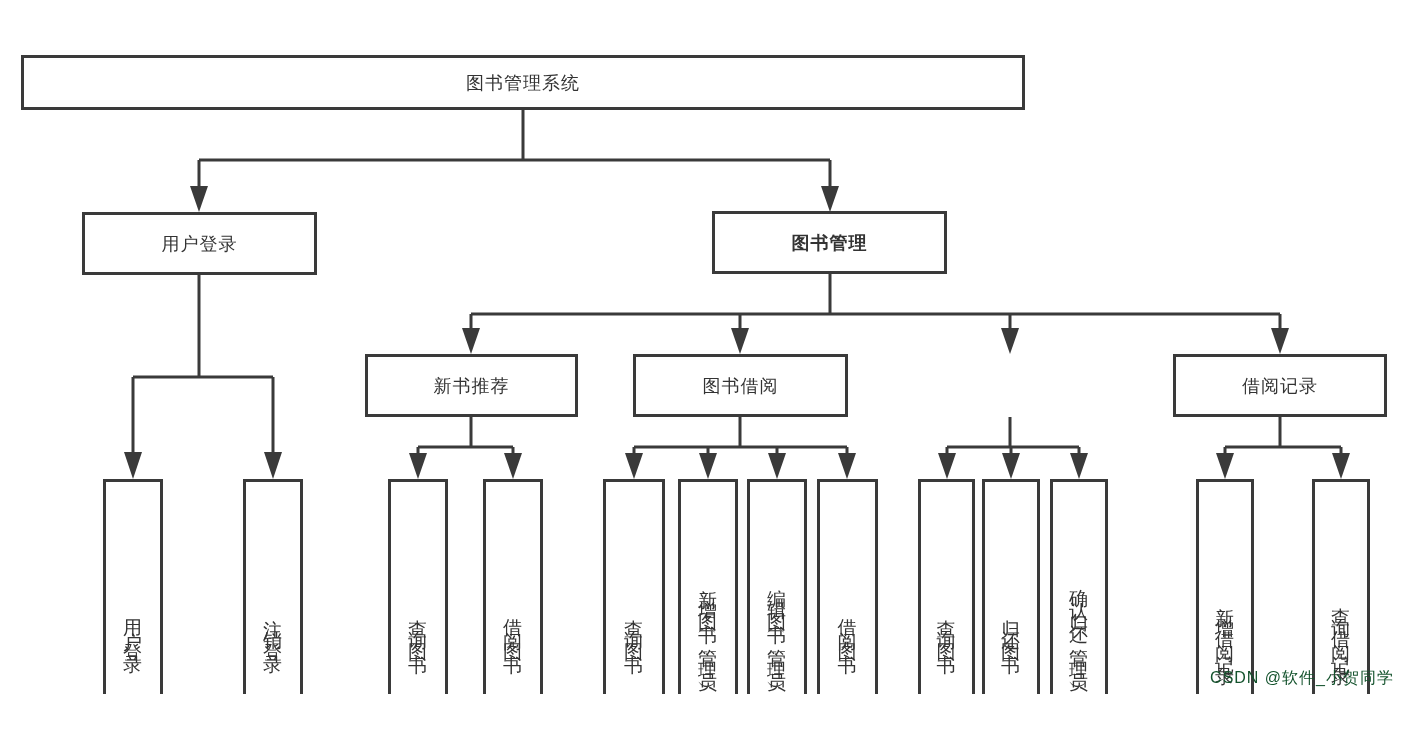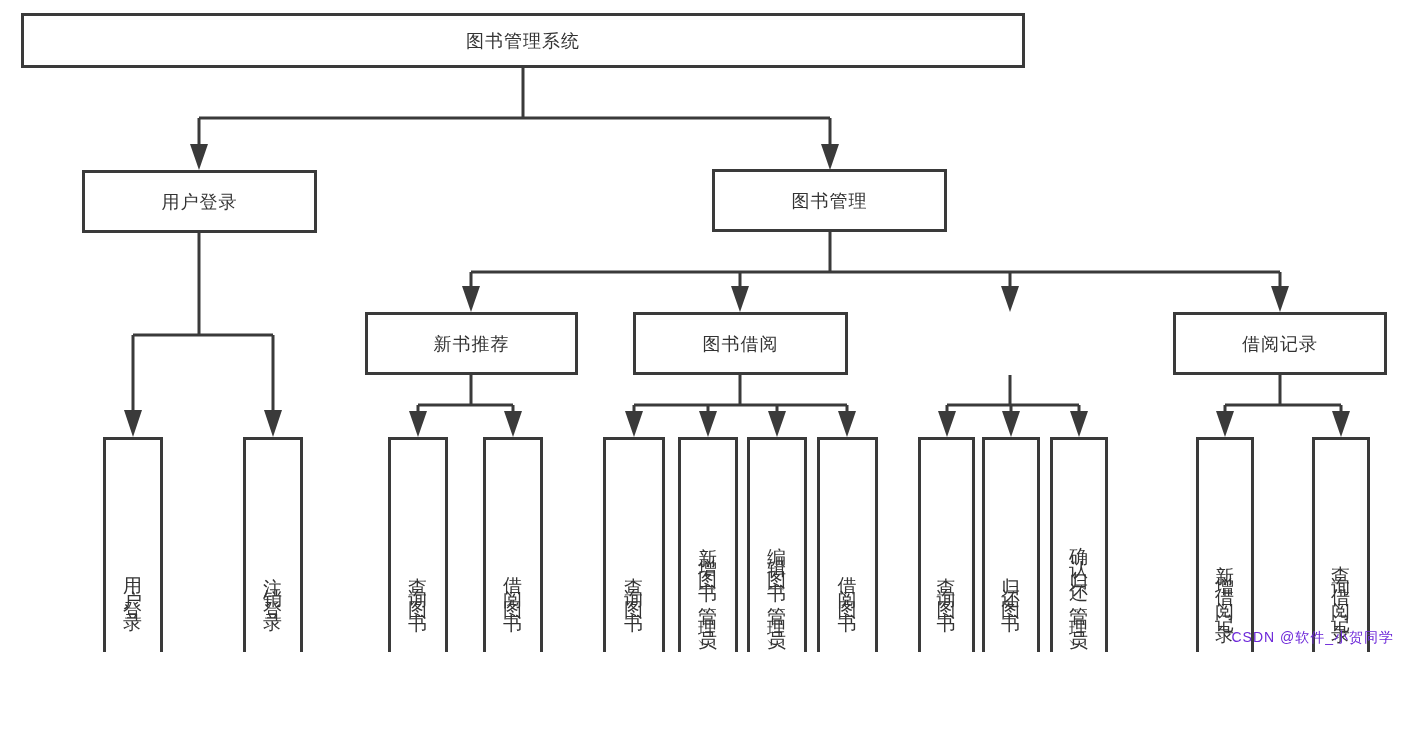--- a/index.html
+++ b/index.html
@@ -4,20 +4,21 @@
 <style>
   html, body { margin: 0; padding: 0; background: #ffffff; }
   #canvas {
     position: relative;
     width: 1405px;
     height: 652px;
     background: #ffffff;
     font-family: "Liberation Sans", "DejaVu Sans", sans-serif;
     color: #333333;
     overflow: hidden;
+    margin-top: 42px;
   }
   #connectors {
     position: absolute;
     left: 0; top: 0;
     width: 1405px; height: 747px;
   }
   .node {
     position: absolute;
     box-sizing: border-box;
     border: 3px solid #3a3a3a;
@@ -41,22 +42,22 @@
     writing-mode: vertical-lr;
     text-orientation: mixed;
     font-size: 19px;
     letter-spacing: 12px;
     line-height: 1;
   }
   #watermark {
     position: absolute;
     right: 11px;
     bottom: 5px;
-    font-size: 14px;
-    color: #6d28d9;
+    font-size: 16px;
+    color: #14532d;
     letter-spacing: 1px;
   }
 </style>
 </head>
 <body>
 
 <div id="canvas">
 
   <svg id="connectors" viewBox="0 0 1405 747" xmlns="http://www.w3.org/2000/svg">
     <g stroke="#3a3a3a" stroke-width="3" fill="none">
@@ -101,21 +102,21 @@
       <polygon points="1070,411 1088,411 1079,437"></polygon>
 
       <polygon points="1216,411 1234,411 1225,437"></polygon>
       <polygon points="1332,411 1350,411 1341,437"></polygon>
     </g>
   </svg>
 
   <div class="node root" style="left:21px; top:13px; width:1004px; height:55px;">图书管理系统</div>
 
   <div class="node" style="left:82px; top:170px; width:235px; height:63px;">用户登录</div>
-  <div class="node" style="left:712px; top:169px; width:235px; height:63px;">图书管理</div>
+  <div class="node" style="left:712px; top:169px; width:235px; height:63px;font-weight:bold;">图书管理</div>
 
   <div class="node" style="left:633px; top:312px; width:215px; height:63px;">图书借阅</div>
   <div class="node" style="left:365px; top:312px; width:213px; height:63px;">新书推荐</div>
   <div class="node" style="left:1173px; top:312px; width:214px; height:63px;text-align:center;">借阅记录</div>
 
   <div class="leaf" style="left:103px; top:437px; width:60px; height:298px;">用户登录</div>
   <div class="leaf" style="left:243px; top:437px; width:60px; height:298px;">注销登录</div>
 
   <div class="leaf" style="left:388px; top:437px; width:60px; height:298px;">查询图书</div>
   <div class="leaf" style="left:483px; top:437px; width:60px; height:298px;">借阅图书</div>

